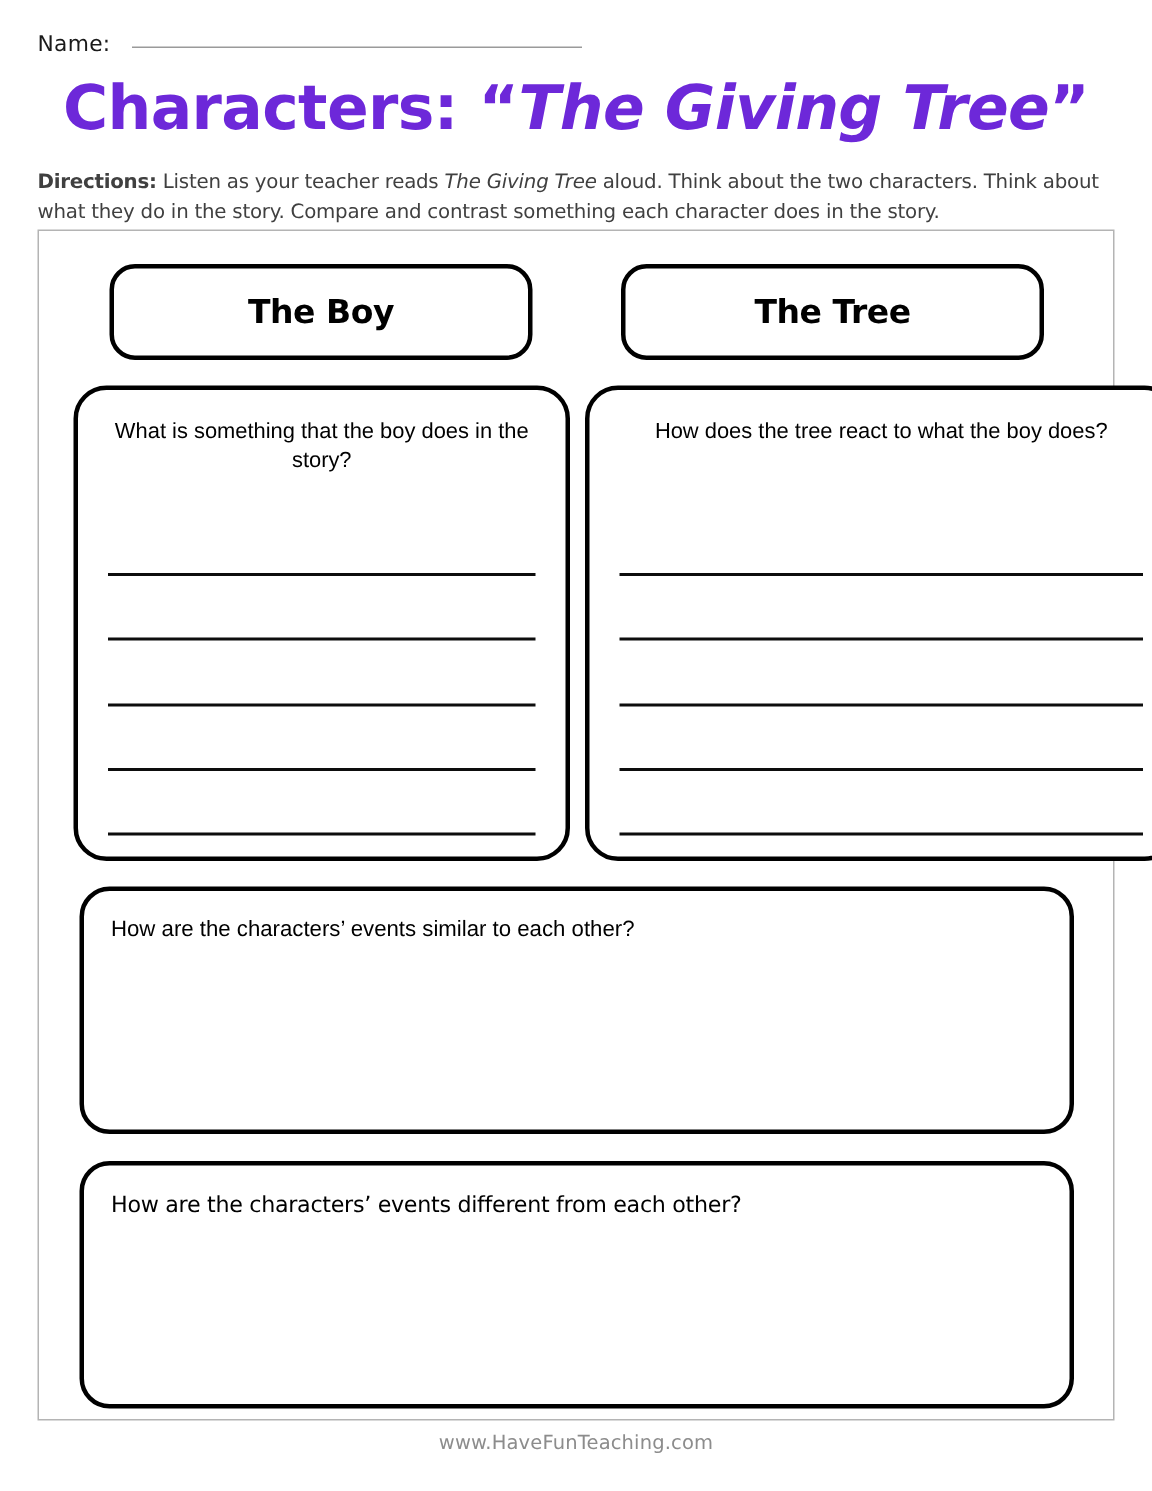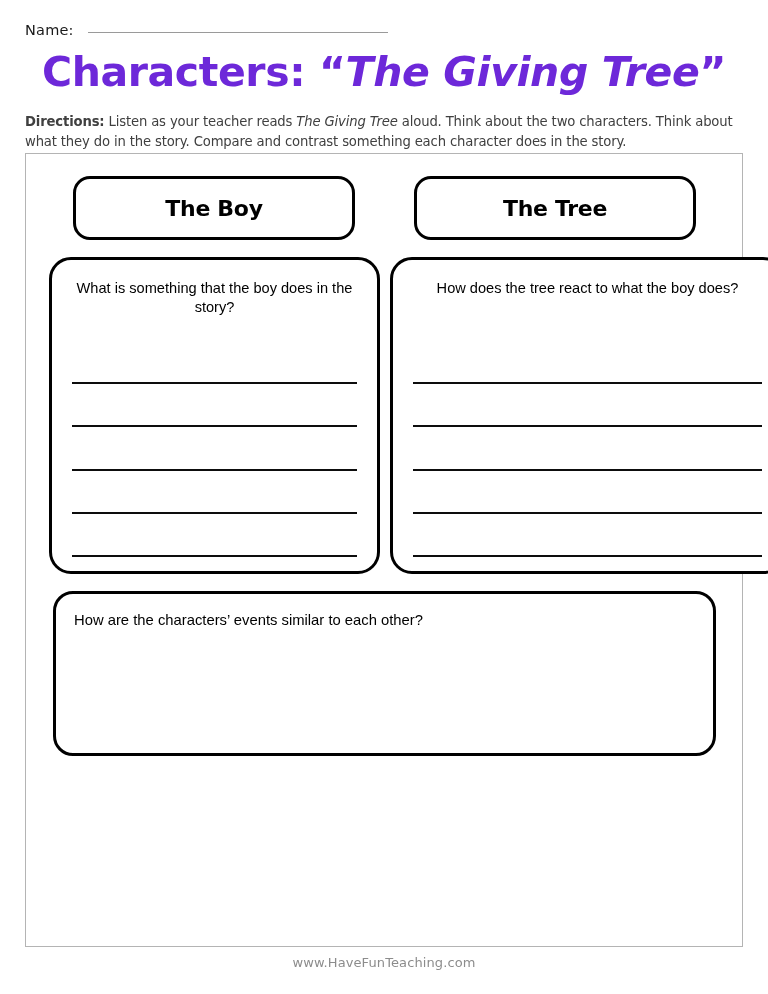--- a/index.html
+++ b/index.html
@@ -235,16 +235,19 @@
       <div class="write-line"></div>
       <div class="write-line"></div>
       <div class="write-line"></div>
     </div>
   </div>
 
   <div id="box-similar" class="rbox wide-box">
     <div id="wide-question-similar" class="wide-question">How are the characters’ events similar to each other?</div>
   </div>
 
+  <div id="box-different" class="rbox wide-box">
+    <div id="wide-question-different" class="wide-question">How are the characters’ events different from each other?</div>
+  </div>
 
 </div>
 
 <div id="footer">www.HaveFunTeaching.com</div>
 
 </body></html>

